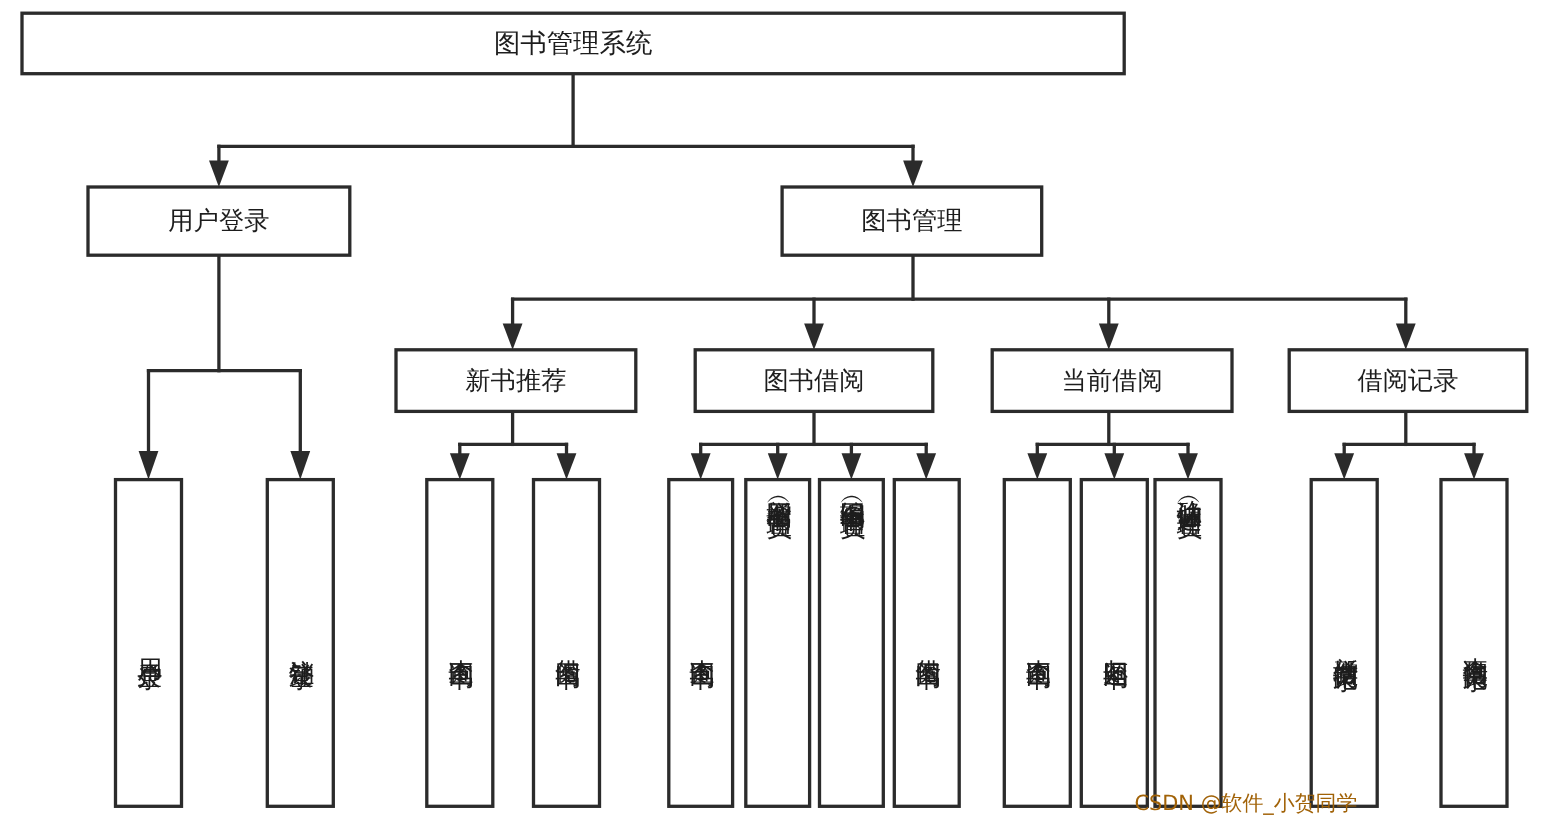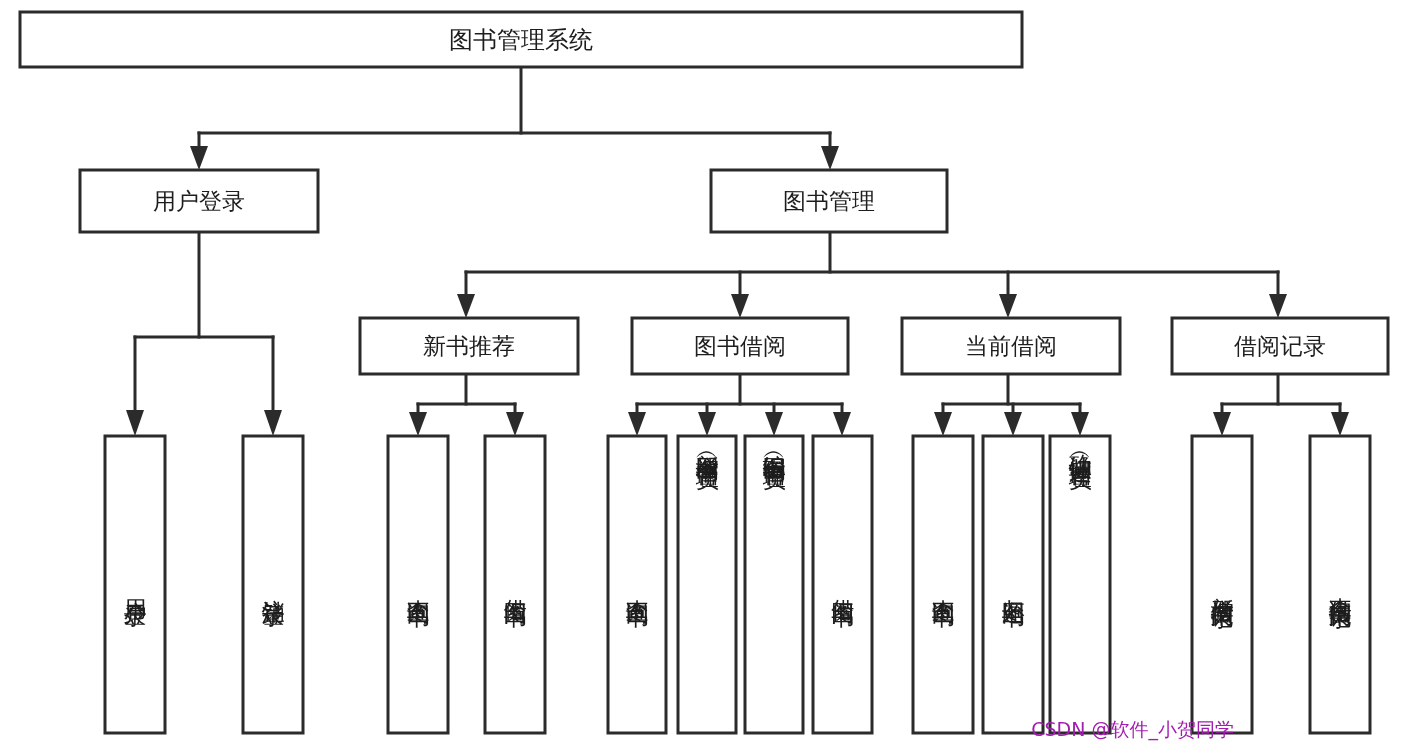--- a/index.html
+++ b/index.html
@@ -71,21 +71,21 @@
     letter-spacing: 2px;
     color: #1d1d1d;
     white-space: nowrap;
   }
   .watermark {
     position: absolute;
     right: 8px;
     bottom: 4px;
     font-family: "DejaVu Sans", "Liberation Sans", sans-serif;
     font-size: 19px;
-    color: #a21caf;
+    color: #a16207;
     white-space: nowrap;
   }
 </style>
 </head>
 <body>
 
 <div id="diagram-root">
 
   <svg class="flowchart" viewBox="0 0 1405 747" xmlns="http://www.w3.org/2000/svg">
 

